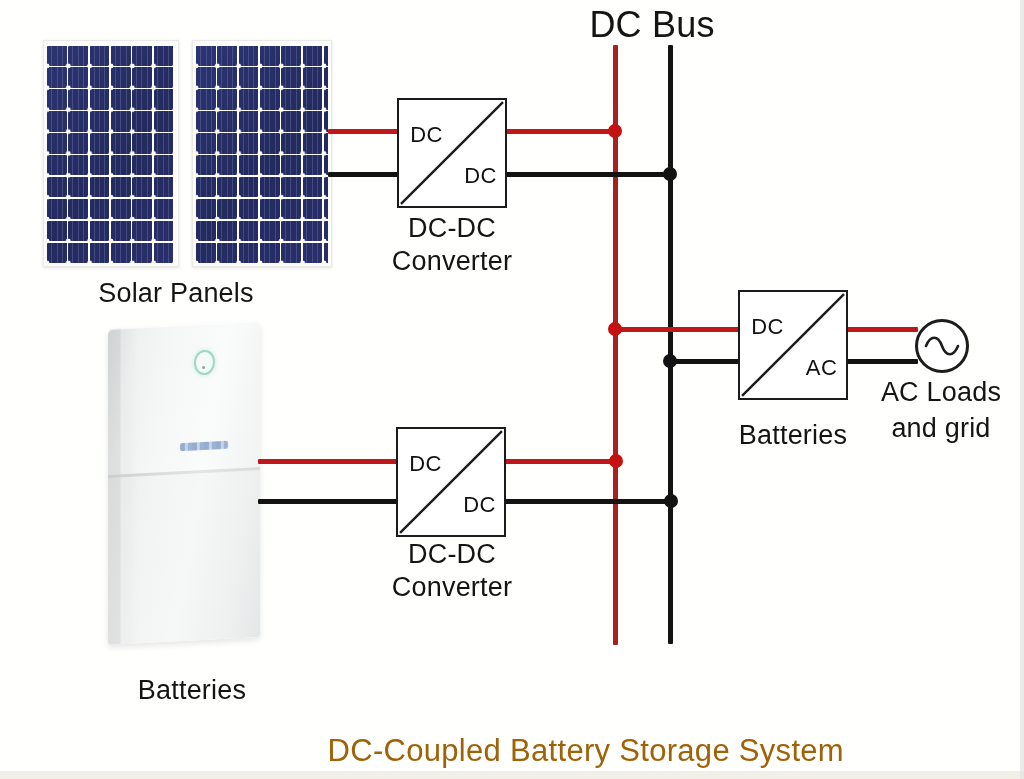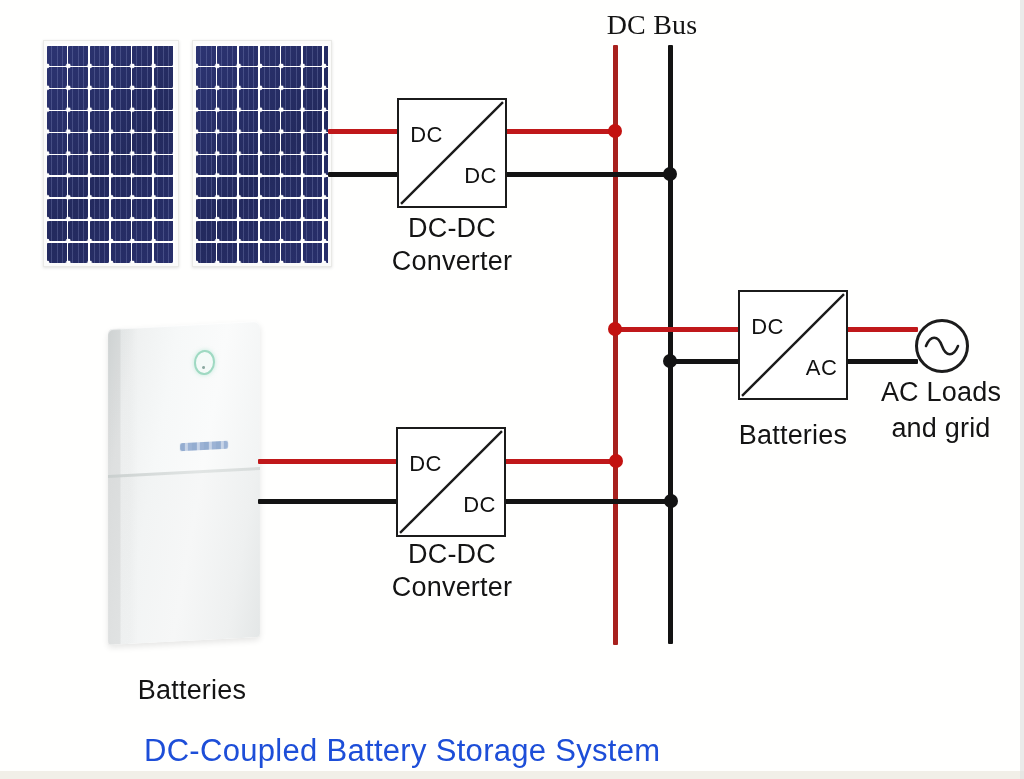--- a/index.html
+++ b/index.html
@@ -41,21 +41,21 @@
   }
   .lbl-in{left:26%;top:33%;}
   .lbl-out{left:77%;top:72%;}
 
   
   .diagram-label{
     position:absolute;text-align:center;font-size:27px;color:#141414;
     font-weight:400;letter-spacing:.2px;line-height:33px;white-space:nowrap;
   }
   .title-label{
-    position:absolute;text-align:left;font-size:31px;color:#1d4ed8;
+    position:absolute;text-align:right;font-size:31px;color:#a16207;
     font-weight:400;letter-spacing:.3px;white-space:nowrap;
   }
 
   
   .solar-panel{
     position:absolute;background:#fbfbfa;border:1px solid #e9e9e6;
     box-shadow:0 1px 3px rgba(0,0,0,.12);
   }
   .panel-inner{
     position:absolute;inset:3px;
@@ -118,39 +118,40 @@
 
   <div class="v-bus v-red" style="left:613px;top:45px;height:600px;"></div>
   <div class="v-bus v-black" style="left:668px;top:45px;height:599px;"></div>
 
   <div class="solar-panel" style="left:43px;top:40px;width:134px;height:225px;">
     <div class="panel-inner"></div>
   </div>
   <div class="solar-panel" style="left:192px;top:40px;width:138px;height:225px;">
     <div class="panel-inner"></div>
   </div>
+  <div class="diagram-label" style="left:46px;top:277px;width:260px;">Solar Panels</div>
 
   <div class="h-wire h-red" style="left:328px;top:129px;width:70px;"></div>
   <div class="h-wire h-black" style="left:328px;top:172px;width:70px;"></div>
   <div class="h-wire h-red" style="left:506px;top:129px;width:112px;"></div>
   <div class="h-wire h-black" style="left:506px;top:172px;width:167px;"></div>
 
   <div class="conv-box" style="left:397px;top:98px;">
     <svg viewBox="0 0 105 105" preserveAspectRatio="none">
       <line x1="2" y1="103" x2="103" y2="2" stroke="#1b1b1b" stroke-width="2.4"></line>
     </svg>
     <span class="conv-label lbl-in">DC</span>
     <span class="conv-label lbl-out">DC</span>
   </div>
   <div class="diagram-label" style="left:352px;top:212px;width:200px;">
     <div>DC-DC</div>
     <div>Converter</div>
   </div>
 
-  <div class="diagram-label" style="left:552px;top:8px;width:200px;font-size:28px;font-family:Liberation Serif, serif;">DC Bus</div>
+  <div class="diagram-label" style="left:552px;top:8px;width:200px;font-size:36px;">DC Bus</div>
 
   <div class="battery">
     <div class="battery-body">
       <div class="battery-led"></div>
       <div class="battery-logo"></div>
       <div class="battery-seam"></div>
       <div class="battery-lower-tint"></div>
     </div>
   </div>
   <div class="diagram-label" style="left:92px;top:674px;width:200px;">Batteries</div>

